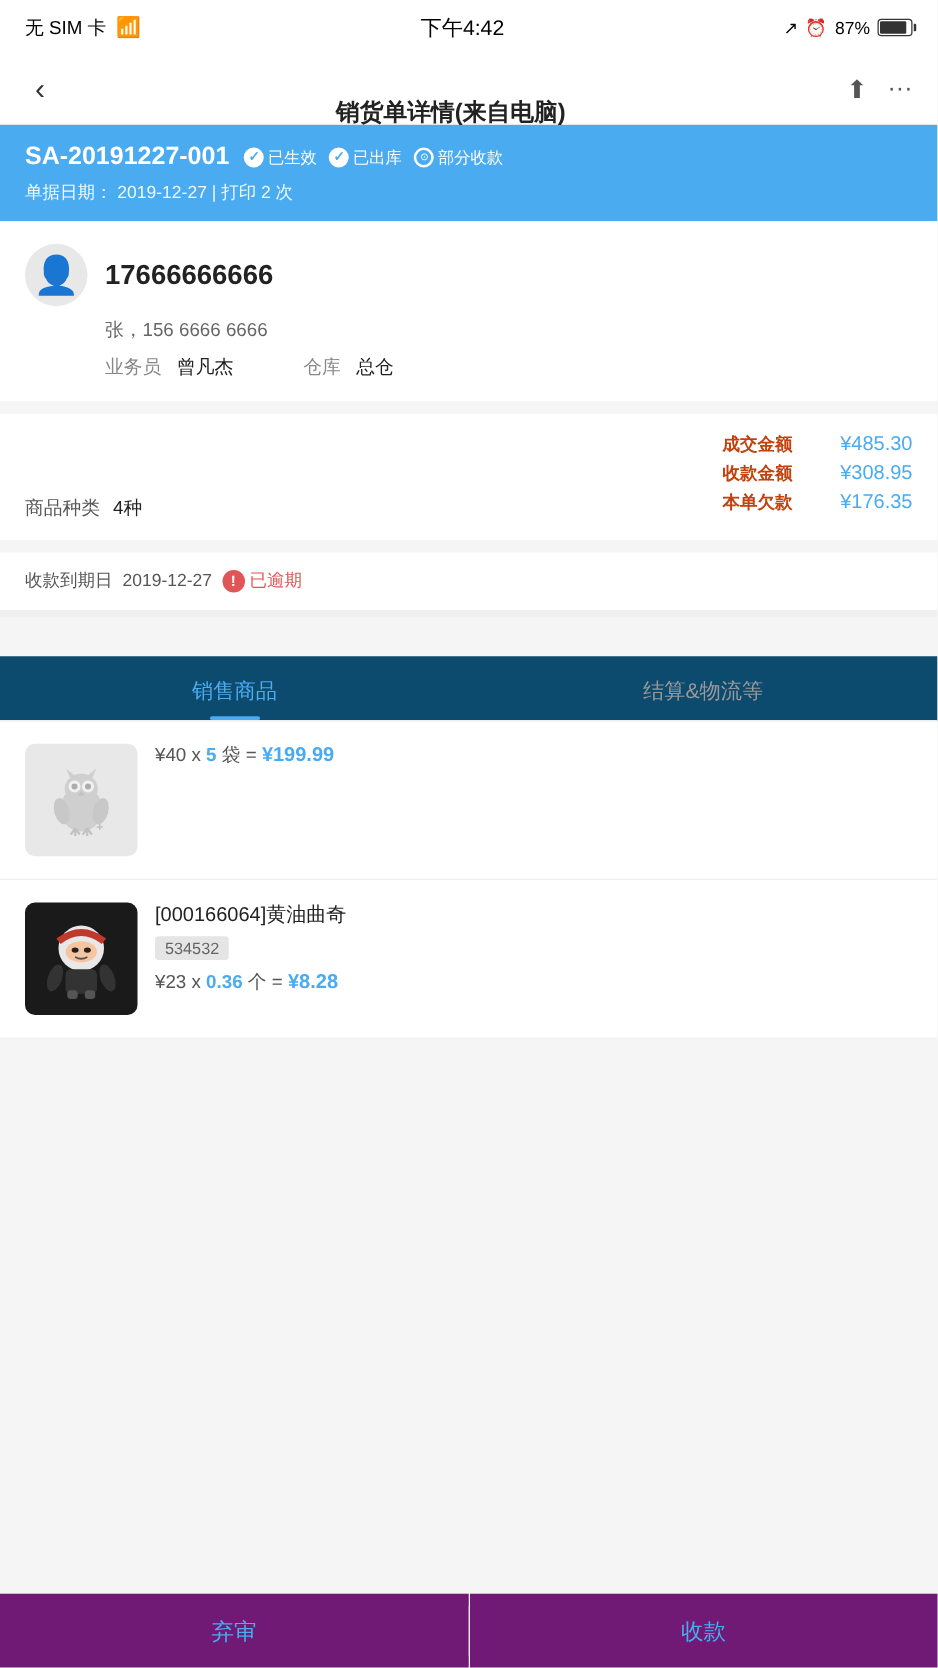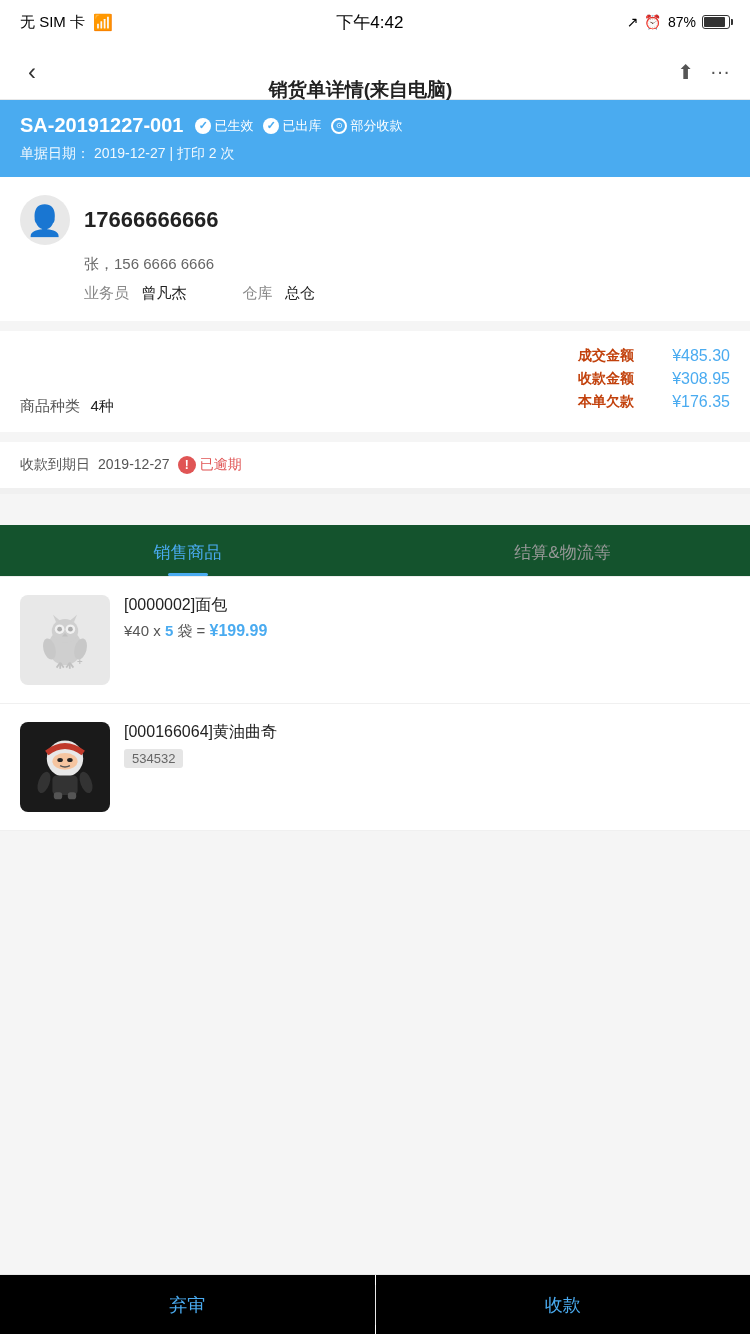--- a/index.html
+++ b/index.html
@@ -212,21 +212,21 @@
       background: #e05555;
       border-radius: 50%;
       display: flex; align-items: center; justify-content: center;
       color: #fff;
       font-size: 12px;
       font-weight: bold;
     }
 
     
     .tabs-row {
-      background: #14532d;
+      background: #0c4a6e;
       display: flex;
       border-bottom: 1px solid #eee;
       margin-top: 31px;
     }
     .tab-item {
       flex: 1;
       text-align: center;
       padding: 16px 0 12px;
       font-size: 17px;
       cursor: pointer;
@@ -293,21 +293,21 @@
     }
     .bottom-btn {
       flex: 1;
       display: flex;
       align-items: center;
       justify-content: center;
       font-size: 18px;
       font-weight: 500;
       cursor: pointer;
       border: none;
-      background: #000000;
+      background: #701a75;
     }
     .bottom-btn.cancel { color: #4AABF0; }
     .bottom-btn.confirm { color: #4AABF0; }
     .bottom-divider {
       width: 1px;
       background: #e8e8e8;
       height: 40px;
       align-self: center;
     }
 
@@ -472,23 +472,20 @@
         <line x1="42" y1="88" x2="42" y2="98" stroke="#888" stroke-width="3"></line>
         <line x1="42" y1="88" x2="48" y2="96" stroke="#888" stroke-width="3"></line>
         <line x1="58" y1="88" x2="52" y2="96" stroke="#888" stroke-width="3"></line>
         <line x1="58" y1="88" x2="58" y2="98" stroke="#888" stroke-width="3"></line>
         <line x1="58" y1="88" x2="64" y2="96" stroke="#888" stroke-width="3"></line>
 
         <text x="70" y="92" font-size="16" fill="#888" font-weight="bold">+</text>
       </svg>
     </div>
     <div class="product-info">
-      <div class="product-name">
-        <span>[0000002]</span><span>面包</span>
-      </div>
       <div class="product-price-row">
         <span>¥40</span>
         <span> x </span>
         <span class="price-highlight">5</span>
         <span>袋</span>
         <span> = </span>
         <span class="price-total">¥199.99</span>
       </div>
     </div>
   </div>
@@ -516,20 +513,28 @@
 
         <rect x="34" y="86" width="12" height="10" rx="4" fill="#555"></rect>
         <rect x="54" y="86" width="12" height="10" rx="4" fill="#555"></rect>
       </svg>
     </div>
     <div class="product-info">
       <div class="product-name">
         <span>[000166064]</span><span>黄油曲奇</span>
       </div>
       <div class="product-tag">534532</div>
+      <div class="product-price-row">
+        <span>¥23</span>
+        <span> x </span>
+        <span class="price-highlight">0.36</span>
+        <span>个</span>
+        <span> = </span>
+        <span class="price-total">¥8.28</span>
+      </div>
     </div>
   </div>
 
 </div>
 
 <div class="bottom-bar">
   <button class="bottom-btn cancel">弃审</button>
   <div class="bottom-divider"></div>
   <button class="bottom-btn confirm">收款</button>
 </div>

